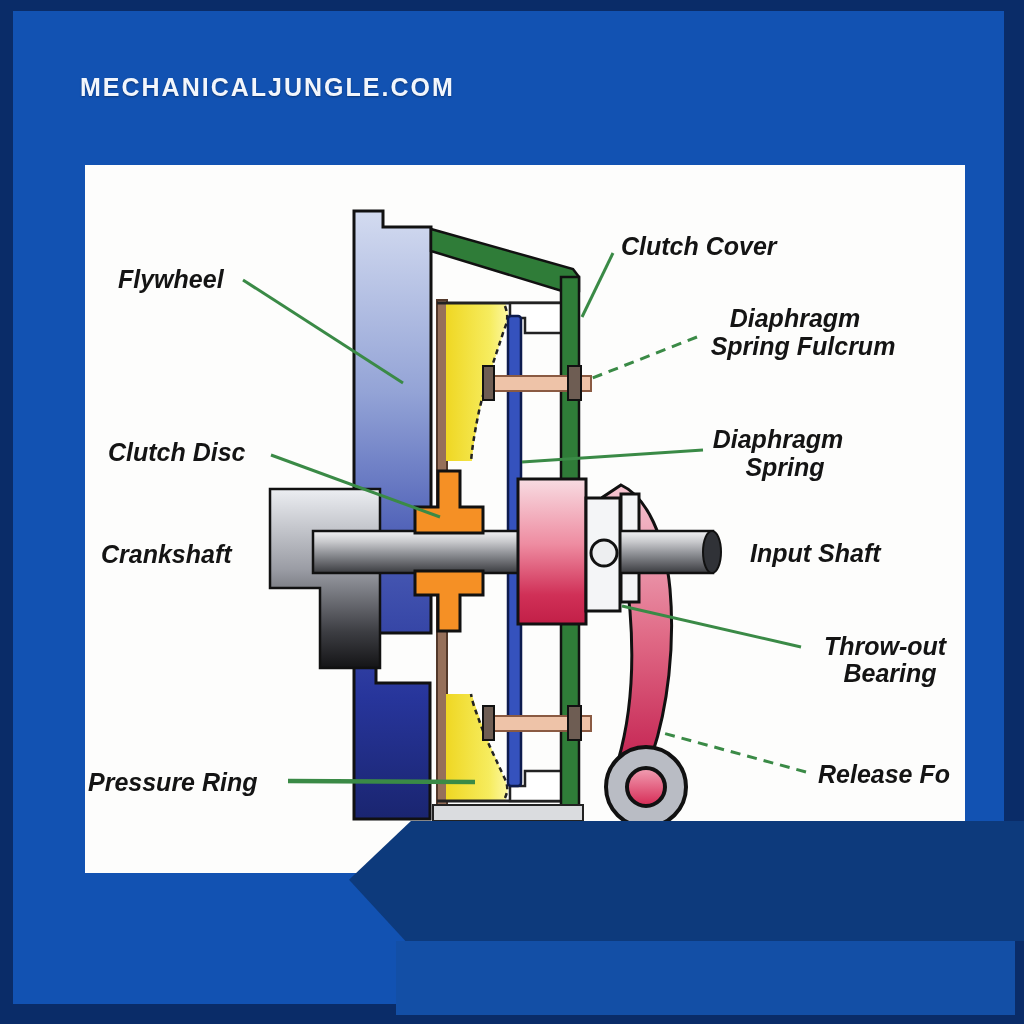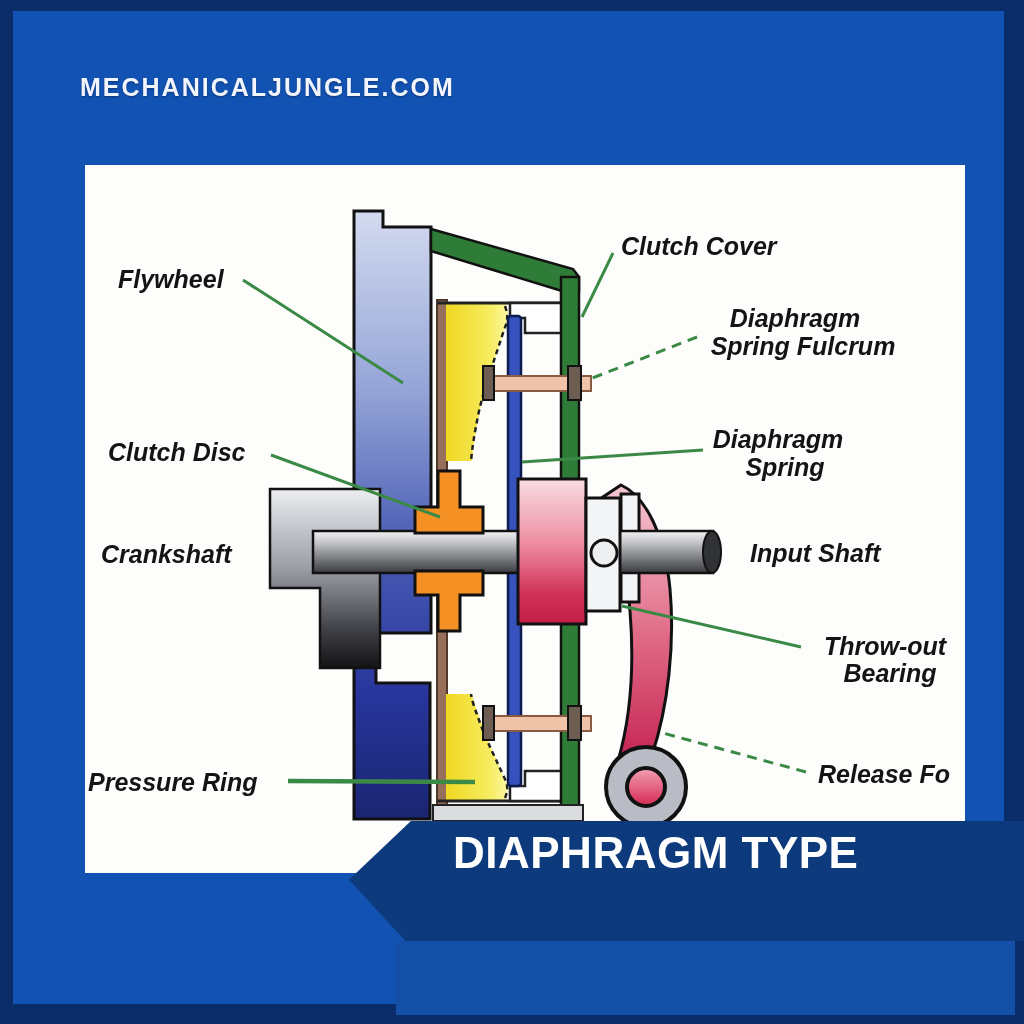--- a/index.html
+++ b/index.html
@@ -138,17 +138,16 @@
         <text x="800" y="490" text-anchor="middle">Throw-out</text>
         <text x="805" y="517" text-anchor="middle">Bearing</text>
         <text x="733" y="618">Release Fo</text>
         <text x="3" y="626">Pressure Ring</text>
       </svg>
     </div>
 
     <div id="sub-banner"></div>
     <div id="banner">
       <div id="banner-text">
-        <div>DIAPHRAGM TYPE</div>
       </div>
     </div>
   </div>
 </div>
 
 </body></html>

